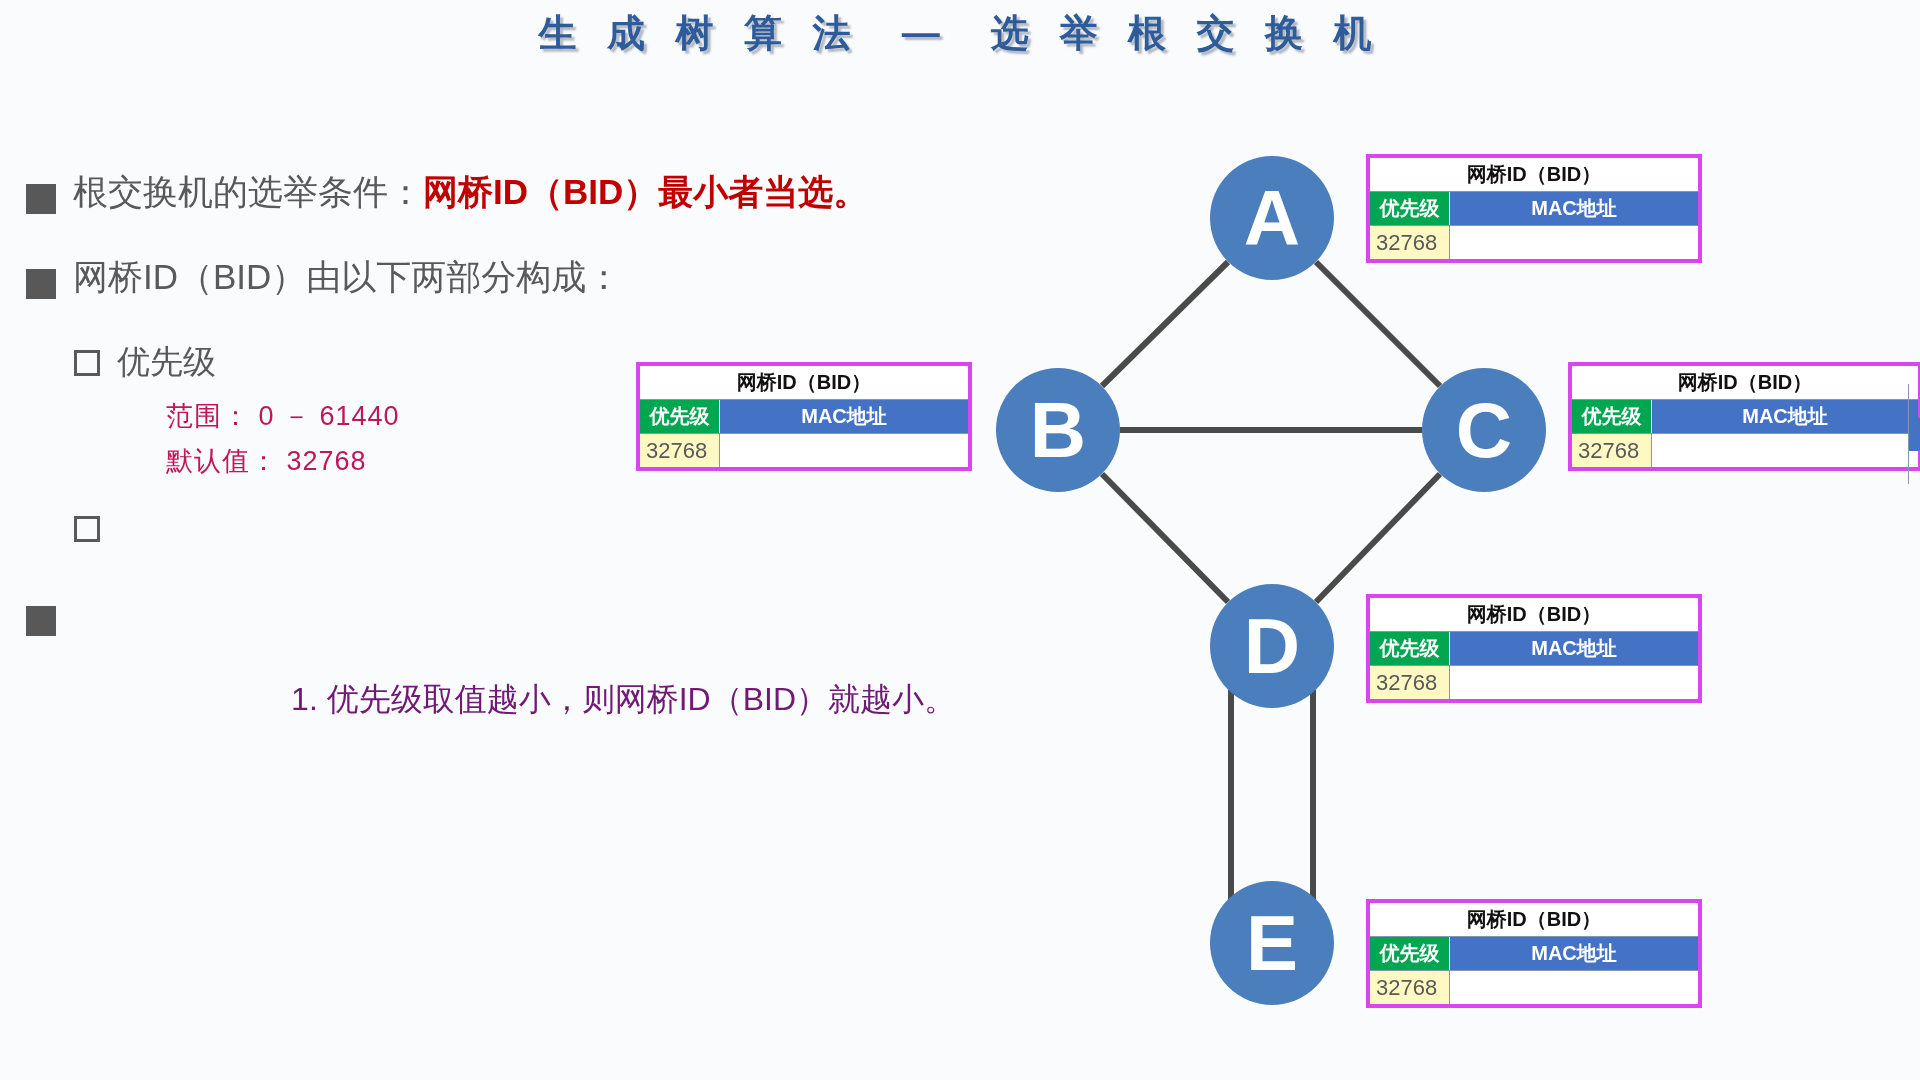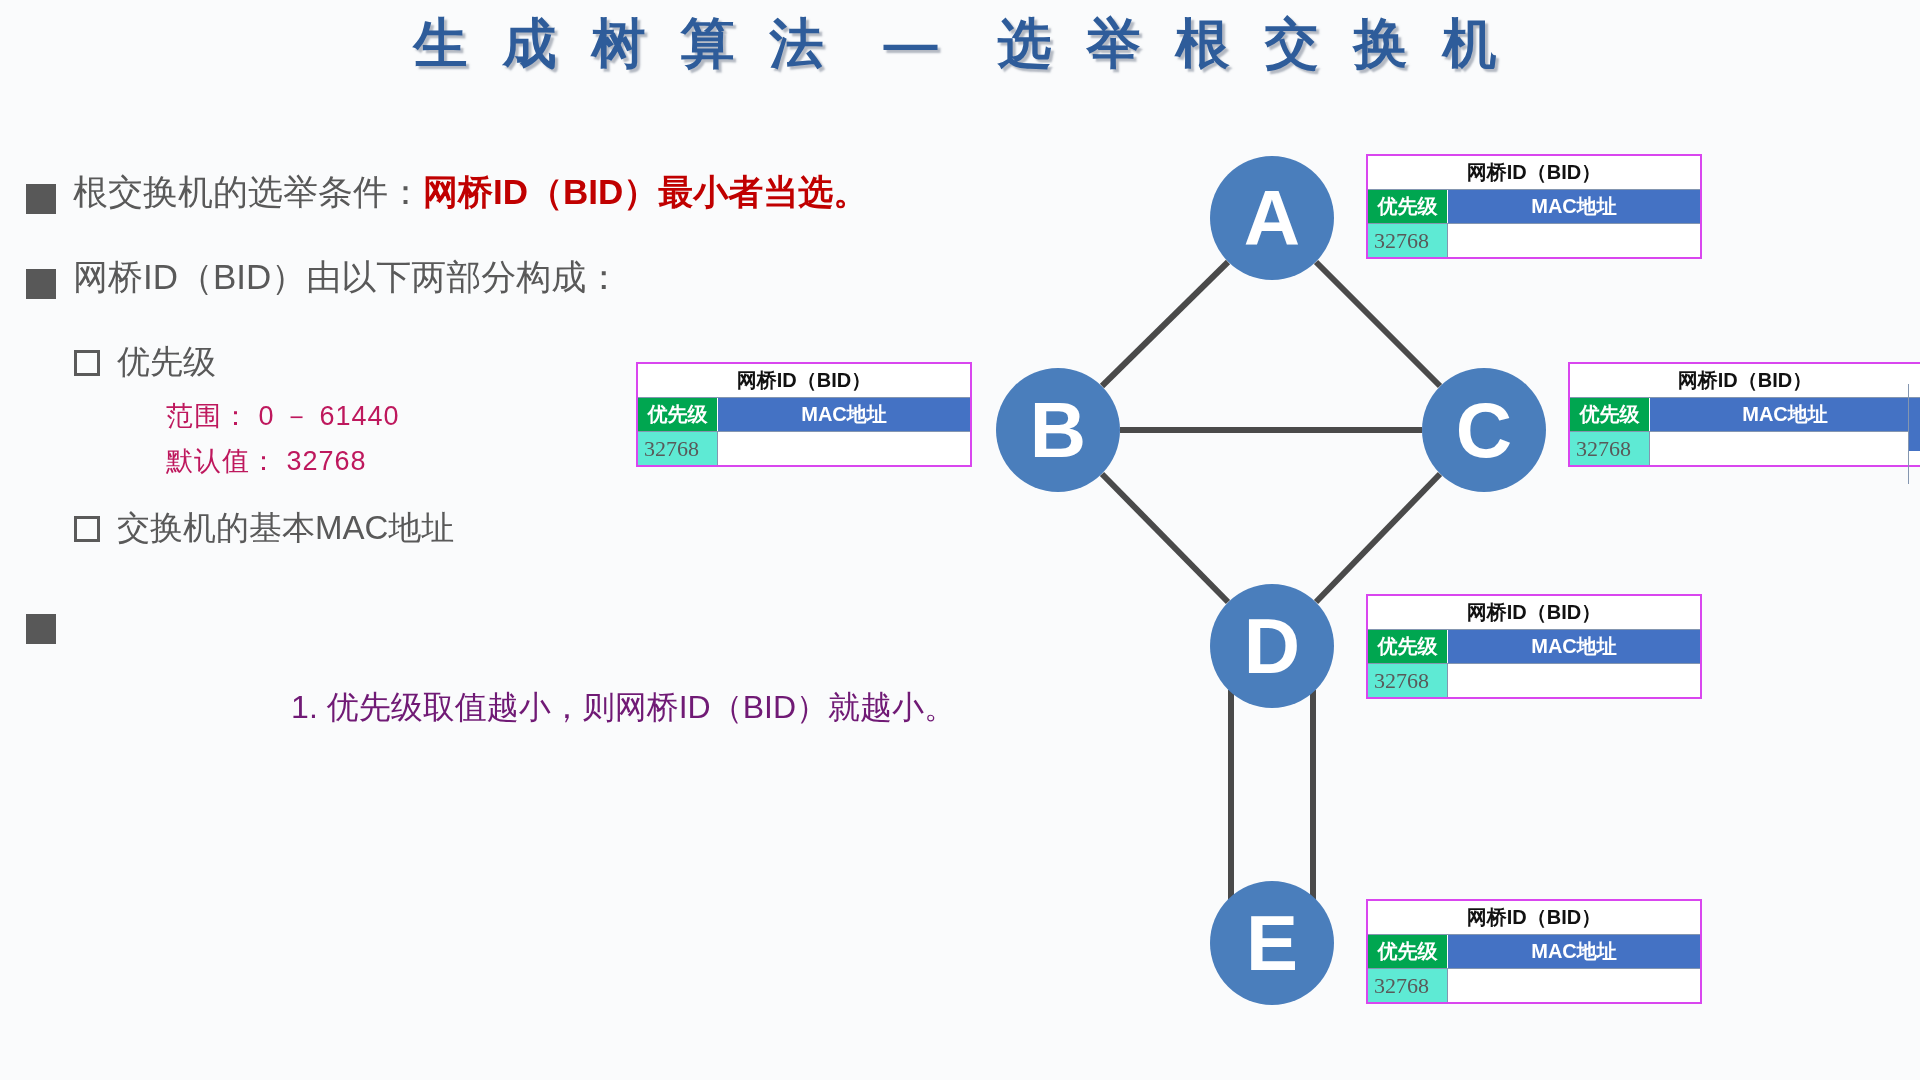--- a/index.html
+++ b/index.html
@@ -15,21 +15,21 @@
     position: relative;
   }
 
   
   #slide-title {
     position: absolute;
     top: 8px;
     left: 0;
     width: 1920px;
     text-align: center;
-    font-size: 54px;
+    font-size: 38px;
     font-weight: bold;
     color: #2e5c9a;
     letter-spacing: 10px;
     text-shadow: 3px 3px 2px rgba(120,130,145,0.55);
     white-space: pre;
   }
 
   
   #left-column {
     position: absolute;
@@ -127,22 +127,22 @@
     align-items: center;
     justify-content: center;
     color: #ffffff;
     font-weight: bold;
     font-family: "Liberation Sans", "DejaVu Sans", sans-serif;
   }
 
   
   .bid-table {
     position: absolute;
-    border: 2px solid #d946ef;
-    background: #5eead4;
+    border: 4px solid #d946ef;
+    background: #fef9c3;
     box-sizing: border-box;
     font-family: "Liberation Sans", "DejaVu Sans", sans-serif;
   }
   .bid-title-row {
     height: 33px;
     border-bottom: 1px solid #8496b0;
     display: flex;
     align-items: center;
     justify-content: center;
     font-size: 20px;
@@ -175,21 +175,20 @@
     display: flex;
     align-items: center;
     justify-content: center;
     flex: 1;
     box-sizing: border-box;
     text-align: center;
   }
   .bid-data-row {
     height: 33px;
     display: flex;
-    font-family: Liberation Serif, serif;
   }
   .bid-data-prio {
     color: #595959;
     font-size: 22px;
     display: flex;
     align-items: center;
     padding-left: 6px;
     box-sizing: border-box;
     border-right: 1px solid #8496b0;
   }
@@ -237,21 +236,20 @@
     <span class="txt">优先级</span>
   </div>
 
   <div class="detail-line">范围： 0 － 61440</div>
   <div class="detail-line">默认值： 32768</div>
 
   <div class="spacer-sm"></div>
 
   <div class="bullet-l2">
     <span class="sq-hollow"></span>
-    <span class="txt">交换机的基本MAC地址</span>
   </div>
 
   <div class="spacer-md"></div>
 
   <div class="bullet-l1">
     <span class="sq-filled"></span>
   </div>
 
   <div class="numbered">1. 优先级取值越小，则网桥ID（BID）就越小。</div>
 </div>

